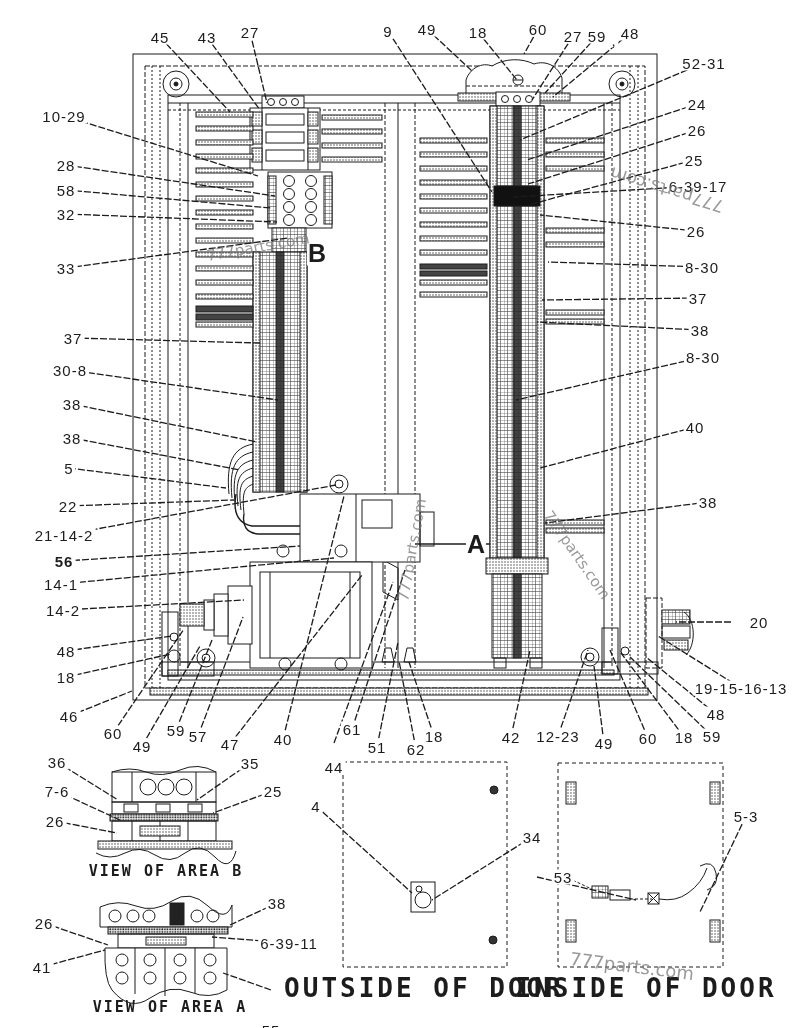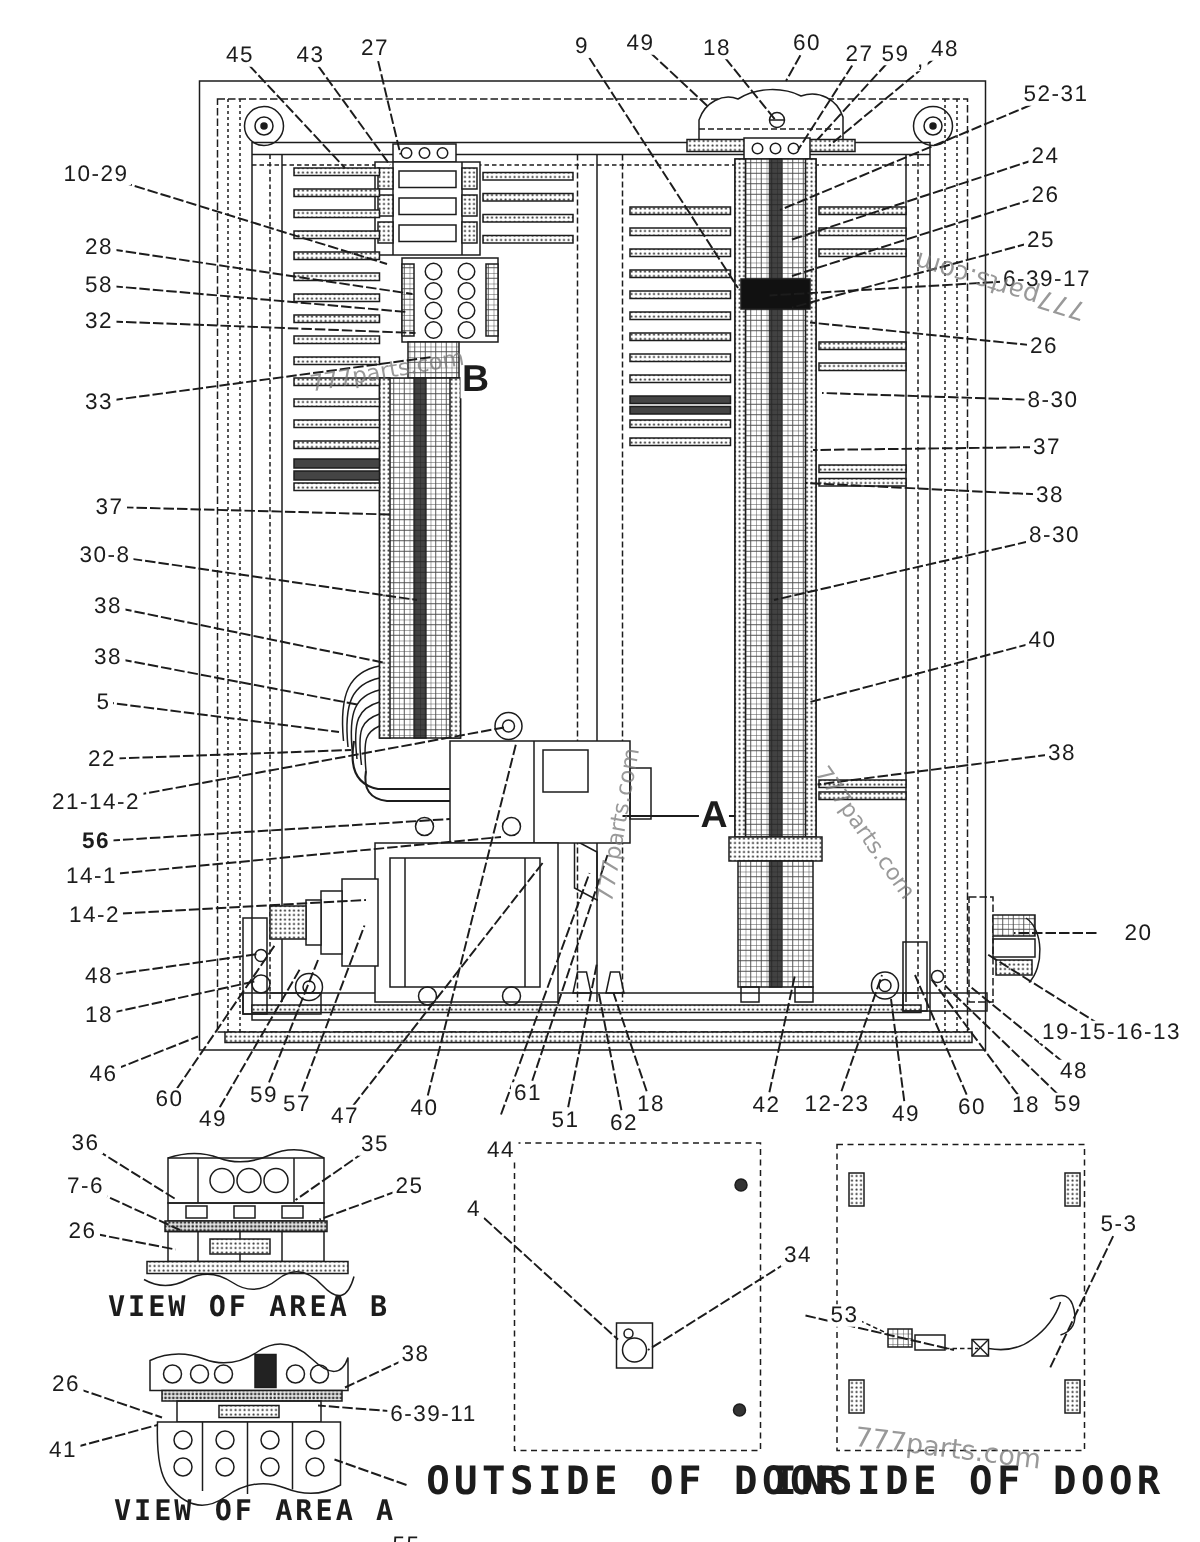--- a/index.html
+++ b/index.html
@@ -8,21 +8,21 @@
   #art,#leader-layer{position:absolute;left:0;top:0;}
   #leader-layer{z-index:3;}
   #art{z-index:1;}
   .callout{position:absolute;z-index:5;transform:translate(-50%,-50%);
            font-size:15px;letter-spacing:1px;background:#fff;padding:0 2px;line-height:1;
            white-space:nowrap;}
   .arealetter{position:absolute;z-index:6;transform:translate(-50%,-50%);
               font-weight:bold;font-size:25px;background:#fff;padding:0 1px;line-height:1;}
   .caption{position:absolute;z-index:5;transform:translate(-50%,-50%);
            font-family:"DejaVu Sans Mono", monospace;font-weight:bold;white-space:nowrap;}
-  .caption.small{font-size:19px;letter-spacing:2px;}
+  .caption.small{font-size:15px;letter-spacing:2px;}
   .caption.big{font-size:26px;letter-spacing:3px;}
   .watermark{position:absolute;z-index:7;transform:translate(-50%,-50%);
              font-family:"DejaVu Sans", sans-serif;color:#777;opacity:0.75;
              white-space:nowrap;pointer-events:none;}
 </style>
 </head>
 <body>
 
 <div id="stage">
 

